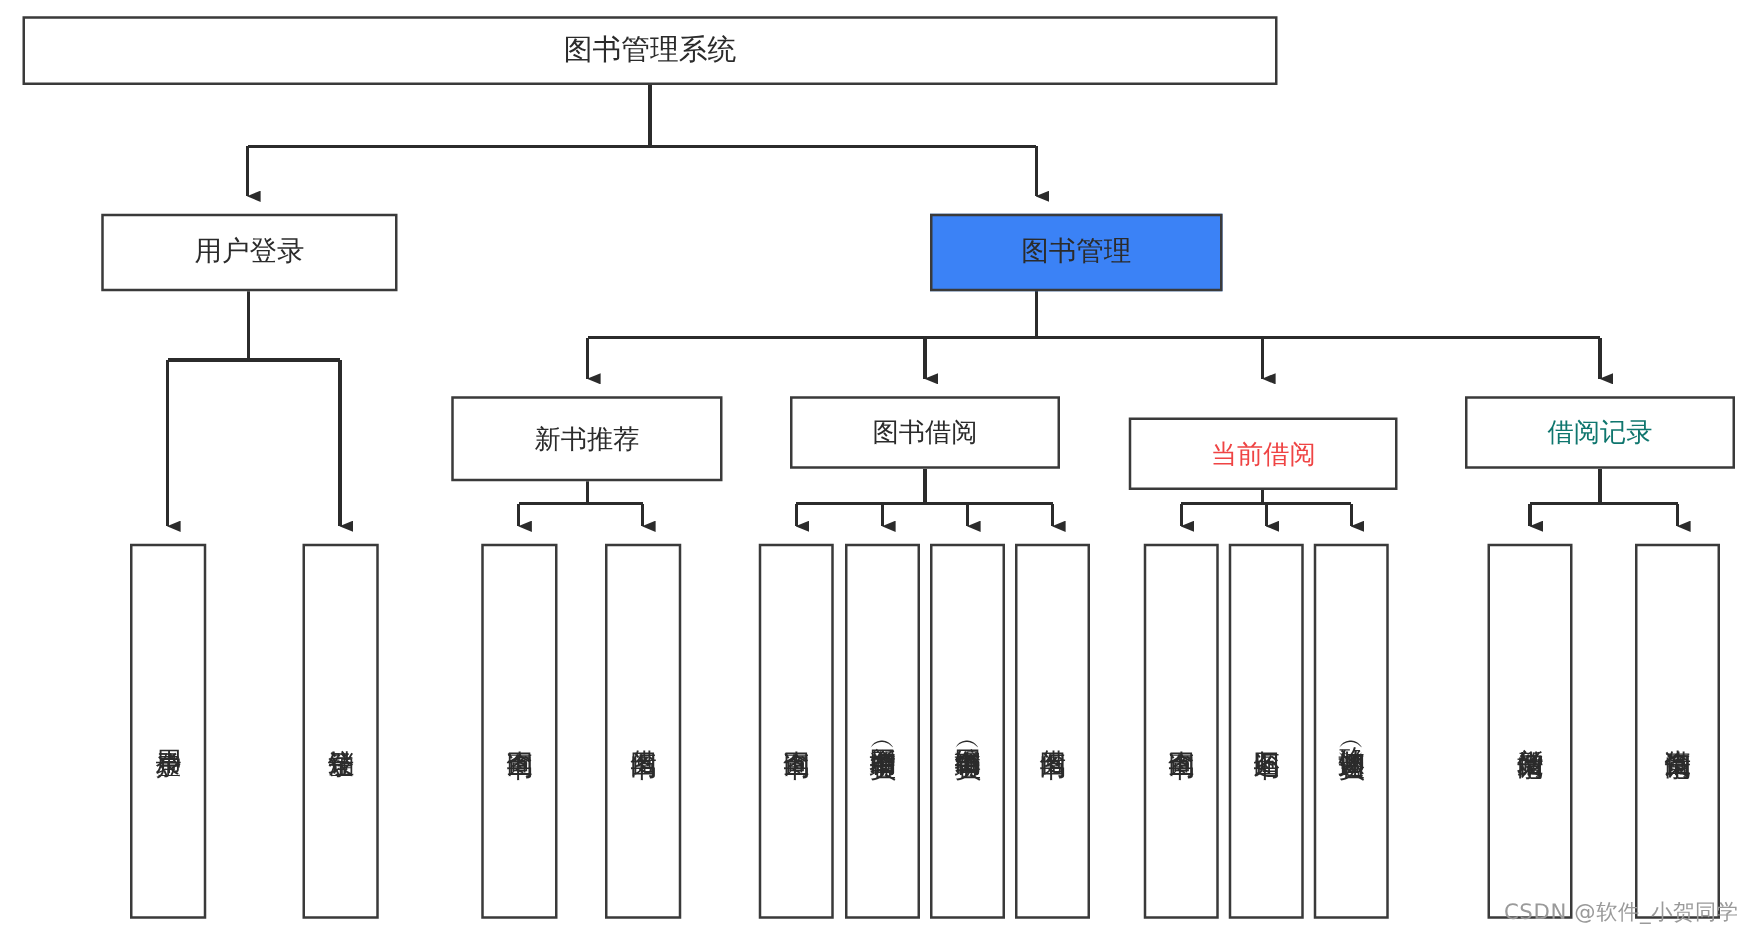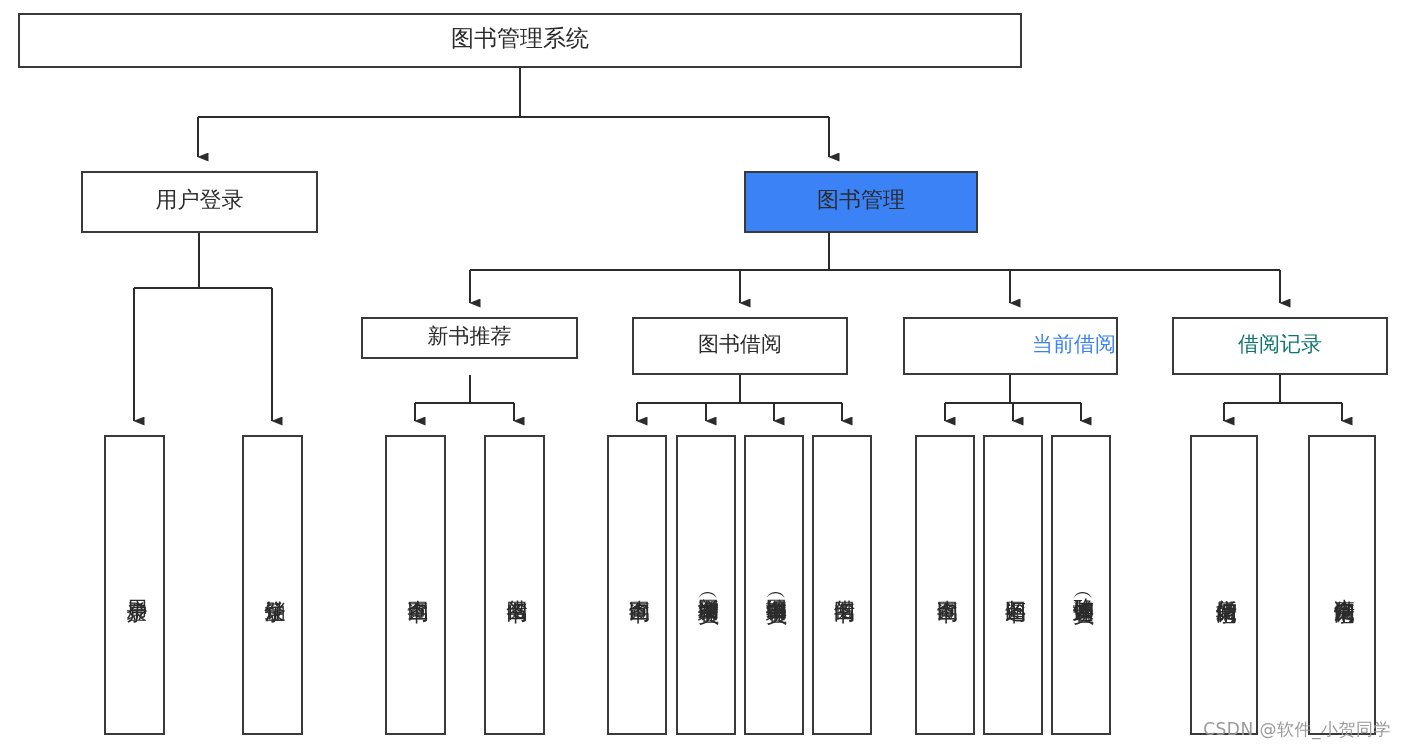--- a/index.html
+++ b/index.html
@@ -28,21 +28,20 @@
   .node {
     position: absolute;
     box-sizing: border-box;
     border: 2px solid #14532d;
     background: #ffffff;
     display: flex;
     align-items: center;
     justify-content: center;
     color: #2b2b2b;
     line-height: 1.18;
-    font-family: Liberation Mono, monospace;
   }
   .node.level-0 {
     font-size: 23px;
   }
   .node.level-1 {
     font-size: 22px;
   }
   .node.level-2 {
     font-size: 21px;
   }
@@ -133,27 +132,27 @@
     <span class="node-label">图书管理系统</span>
   </div>
 
   <div class="node level-1" style="left: 81px; top: 171px; width: 237px; height: 62px; border-color: rgb(58, 58, 58); background: rgb(255, 255, 255); color: rgb(43, 43, 43);">
     <span class="node-label">用户登录</span>
   </div>
   <div class="node level-1" style="left: 744px; top: 171px; width: 234px; height: 62px; border-color: rgb(58, 58, 58); background: #3b82f6; color: rgb(43, 43, 43);">
     <span class="node-label">图书管理</span>
   </div>
 
-  <div class="node level-2" style="left: 361px; top: 317px; width: 217px; height: 42px; border-color: rgb(58, 58, 58); background: rgb(255, 255, 255); color: rgb(43, 43, 43);">
+  <div class="node level-2" style="left: 361px; top: 317px; width: 217px; height: 68px; border-color: rgb(58, 58, 58); background: rgb(255, 255, 255); color: rgb(43, 43, 43);">
     <span class="node-label">新书推荐</span>
   </div>
   <div class="node level-2" style="left: 632px; top: 317px; width: 216px; height: 58px; border-color: rgb(58, 58, 58); background: rgb(255, 255, 255); color: rgb(43, 43, 43); justify-content: center;">
     <span class="node-label">图书借阅</span>
   </div>
-  <div class="node level-2" style="left: 903px; top: 317px; width: 215px; height: 58px; border-color: rgb(58, 58, 58); background: rgb(255, 255, 255); color: #3b82f6; justify-content: flex-end;">
+  <div class="node level-2" style="left: 903px; top: 334px; width: 215px; height: 58px; border-color: rgb(58, 58, 58); background: rgb(255, 255, 255); color: #ef4444;">
     <span class="node-label">当前借阅</span>
   </div>
   <div class="node level-2" style="left: 1172px; top: 317px; width: 216px; height: 58px; border-color: rgb(58, 58, 58); background: rgb(255, 255, 255); color: #0f766e;">
     <span class="node-label">借阅记录</span>
   </div>
 
   <div class="node leaf" style="left: 104px; top: 435px; width: 61px; height: 300px; border-color: rgb(58, 58, 58); background: rgb(255, 255, 255); color: rgb(43, 43, 43);">
     <span class="node-label">用户登录</span>
   </div>
   <div class="node leaf" style="left: 242px; top: 435px; width: 61px; height: 300px; border-color: rgb(58, 58, 58); background: rgb(255, 255, 255); color: rgb(43, 43, 43);">

